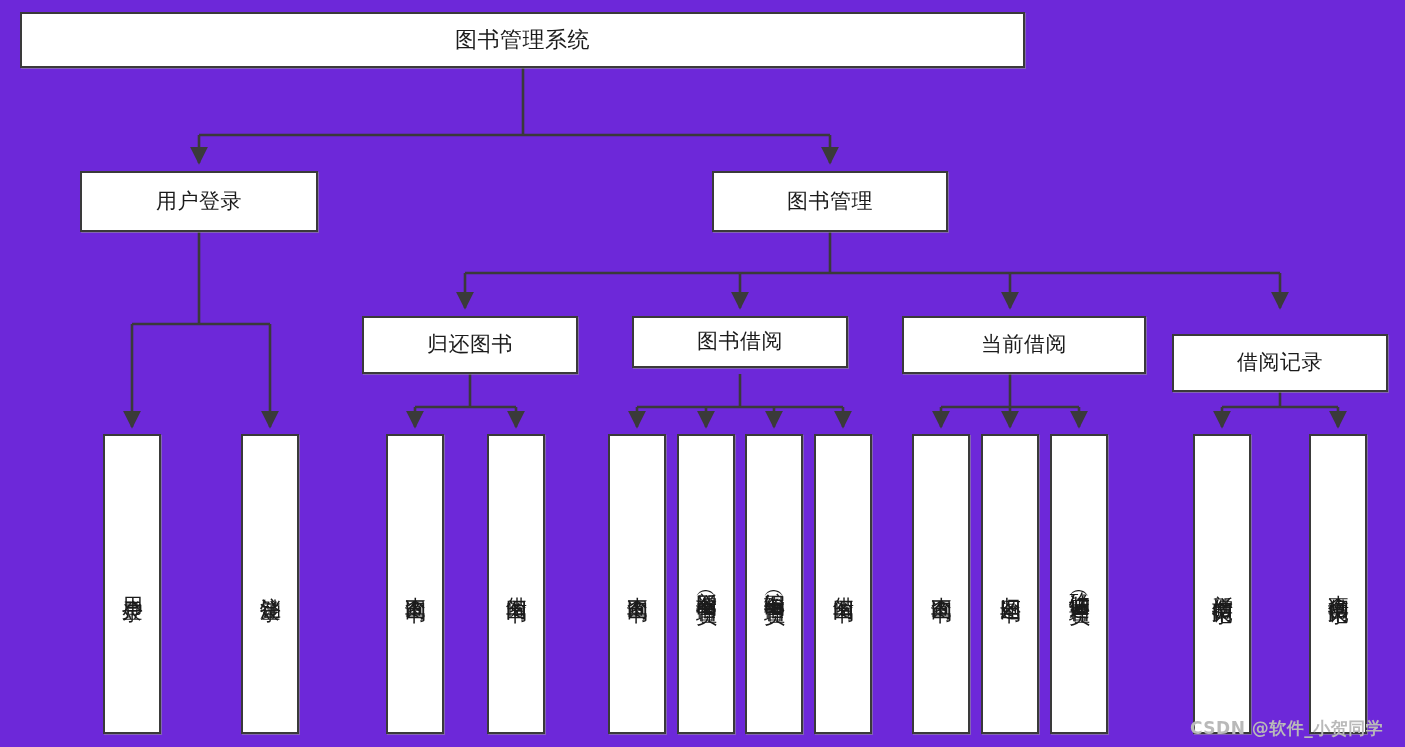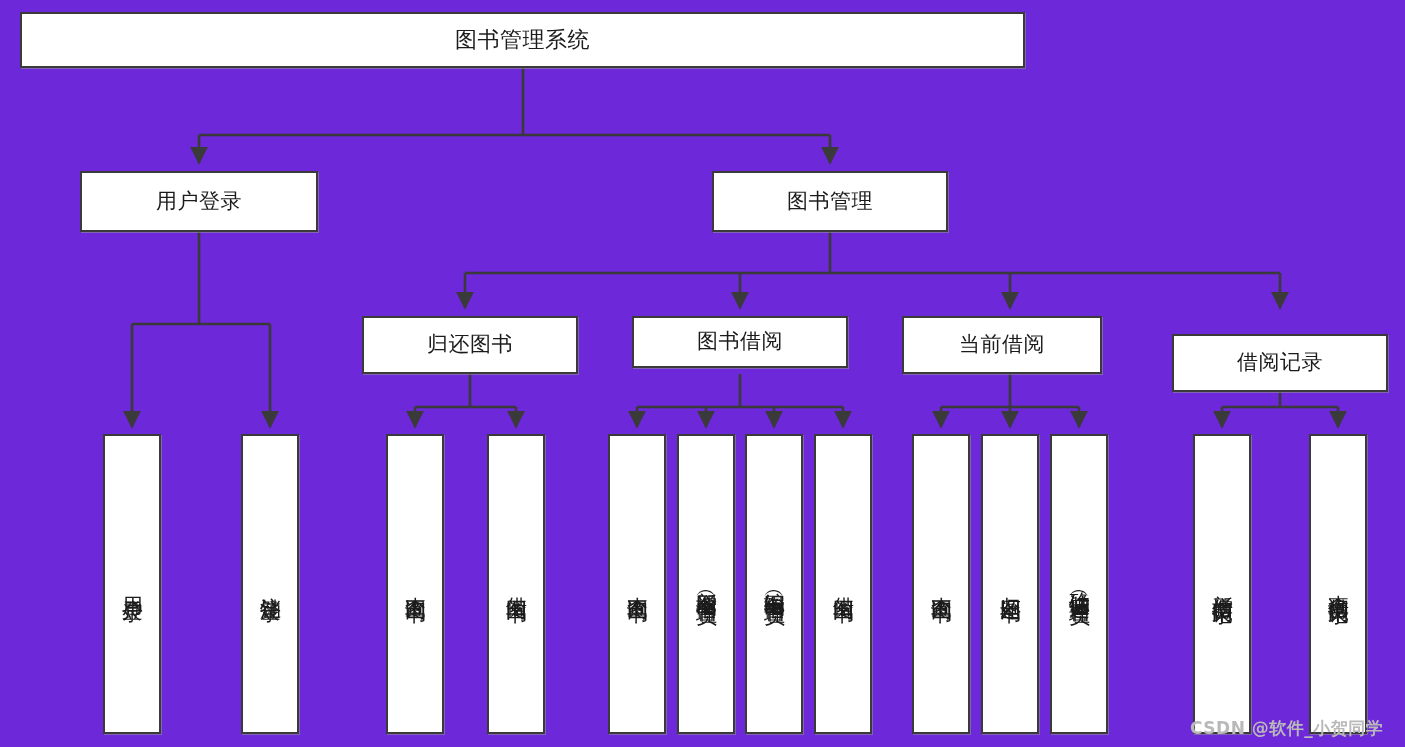--- a/index.html
+++ b/index.html
@@ -140,21 +140,21 @@
   <div class="node h" style="left:712px; top:171px; width:236px; height:61px;">
     <span class="label">图书管理</span>
   </div>
 
   <div class="node h" style="left:362px; top:316px; width:216px; height:58px;">
     <span class="label">归还图书</span>
   </div>
   <div class="node h" style="left:632px; top:316px; width:216px; height:52px;">
     <span class="label">图书借阅</span>
   </div>
-  <div class="node h" style="left:902px; top:316px; width:200px; height:58px;">
+  <div class="node h" style="left:902px; top:316px; width:244px; height:58px;">
     <span class="label">当前借阅</span>
   </div>
   <div class="node h" style="left:1172px; top:316px; width:216px; height:58px;margin-top:18px;">
     <span class="label">借阅记录</span>
   </div>
 
   <div class="node v" style="left:103px; top:434px; width:58px; height:300px;">
     <span class="label">用户登录</span>
   </div>
   <div class="node v" style="left:241px; top:434px; width:58px; height:300px;">

